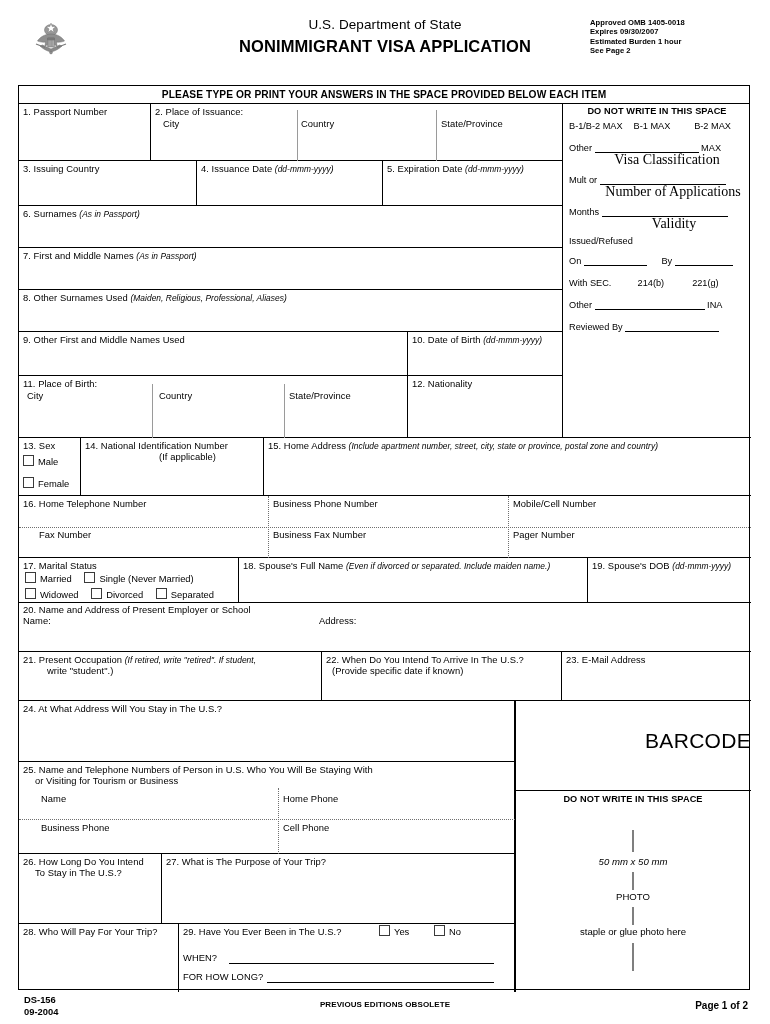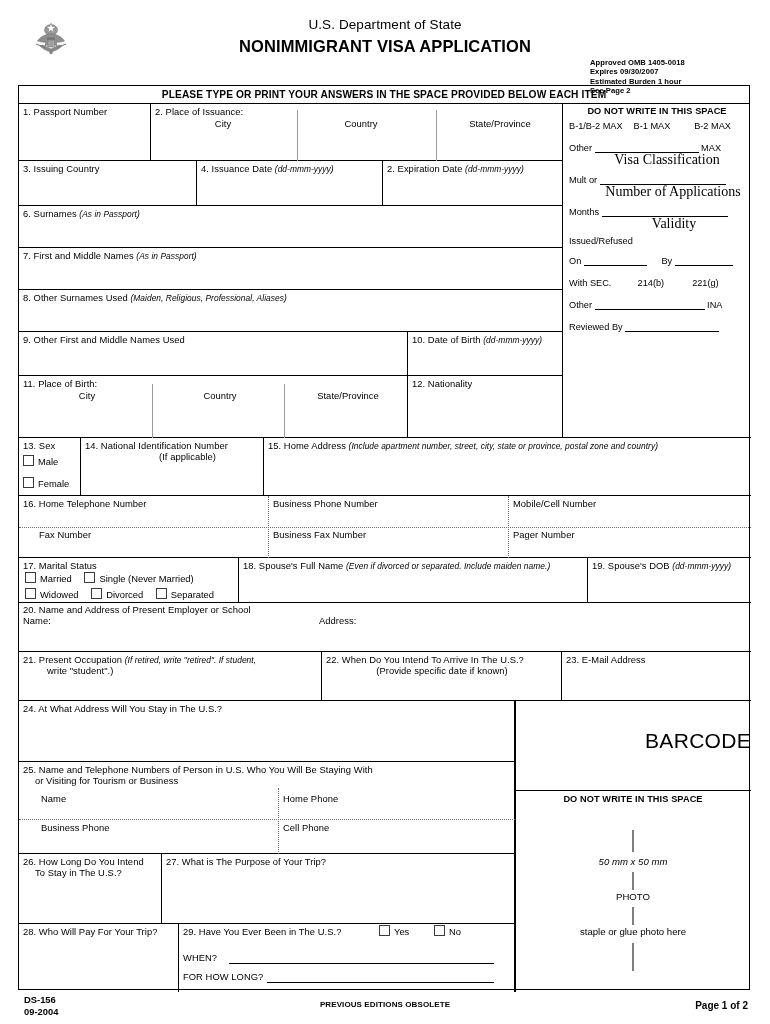--- a/index.html
+++ b/index.html
@@ -53,21 +53,20 @@
   }
   .omb {
     position: absolute;
     right: 0px;
     top: 4px;
     width: 160px;
     font-size: 7.6px;
     font-weight: bold;
     line-height: 9.4px;
     letter-spacing: .05px;
-    margin-top: 40px;
   }
 
   
   .form {
     position: absolute;
     left: 18px;
     top: 71px;
     width: 732px;
     height: 905px;
     border: 1.6px solid #000;
@@ -92,21 +91,21 @@
   .bb { border-bottom: 1.2px solid #000; }
   .bl { border-left: 1.2px solid #000; }
   .br { border-right: 1.2px solid #000; }
 
   .lbl {
     font-size: 9.4px;
     line-height: 12px;
     letter-spacing: .05px;
   }
   .lbl .it { font-style: italic; font-size: 8.4px; }
-  .ctr { text-align: center; }
+  .ctr { text-align: left; }
 
   .pad { padding: 2px 0 0 4px; }
 
   
   .vrule {
     position: absolute;
     width: 0;
     border-left: 1.1px solid #9a9a9a;
   }
   .vrule-dark {
@@ -279,21 +278,21 @@
           <div class="lbl pad">3. Issuing Country</div>
         </div>
         <div class="abs br" style="left:178px;top:0;width:186px;height:45px;">
           <div class="lbl pad">
             <span>4. Issuance Date</span>
             <span class="it">(dd-mmm-yyyy)</span>
           </div>
         </div>
         <div class="abs" style="left:364px;top:0;width:179px;height:45px;">
           <div class="lbl pad">
-            <span>2. Expiration Date</span>
+            <span>5. Expiration Date</span>
             <span class="it">(dd-mmm-yyyy)</span>
           </div>
         </div>
       </div>
 
       <div class="abs bb" style="left:0;top:102px;width:543px;height:42px;">
         <div class="lbl pad">
           <span>6. Surnames</span>
           <span class="it">(As in Passport)</span>
         </div>

